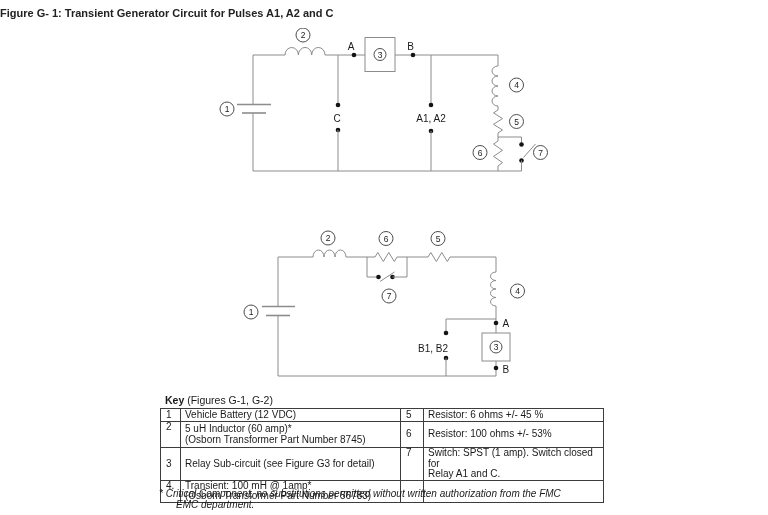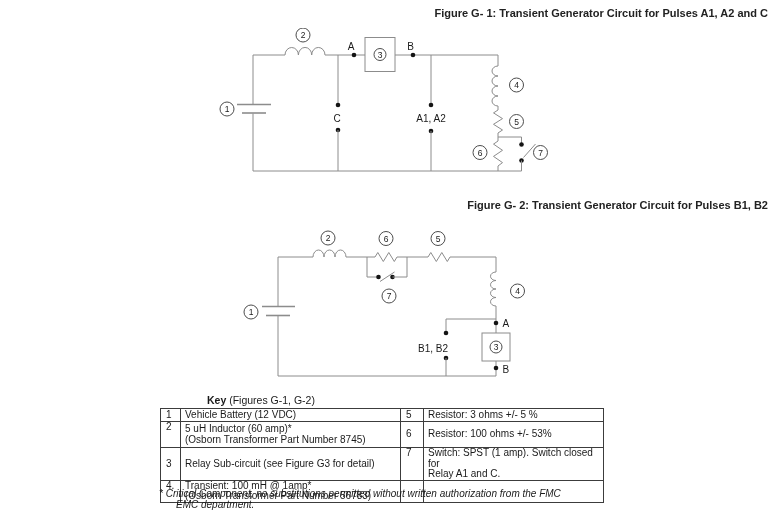--- a/index.html
+++ b/index.html
@@ -1,37 +1,37 @@
 <!DOCTYPE html>
 <html><head>
 <meta charset="utf-8">
 <style>
   html,body{margin:0;padding:0;background:#ffffff;}
   .page{
     position:relative;width:768px;height:515px;background:#ffffff;overflow:hidden;
     font-family:"Liberation Sans", sans-serif;color:#1a1a1a;
   }
   .fig-title{
-    position:absolute;left:0;width:768px;text-align:right;
+    position:absolute;left:0;width:768px;text-align:left;
     font-size:11px;font-weight:bold;color:#222;
   }
   #fig1-title{top:7px;}
   #fig2-title{top:199px;}
   svg{position:absolute;}
   #fig1-svg{left:215px;top:28px;}
   #fig2-svg{left:238px;top:228px;}
   svg text{font-family:"Liberation Sans", sans-serif;fill:#1a1a1a;}
   .wire{stroke:#8c8c8c;stroke-width:1;fill:none;}
   .plate{stroke:#8c8c8c;stroke-width:1.6;fill:none;}
   .compbox{stroke:#8c8c8c;stroke-width:1;fill:#ffffff;}
   .refc{stroke:#4d4d4d;stroke-width:1;fill:#ffffff;}
   .reft{font-size:8.5px;text-anchor:middle;}
   .nodelbl{font-size:10px;}
   .dot{fill:#141414;stroke:none;}
-  .key-heading{position:absolute;left:165px;top:394px;font-size:10.5px;margin-left:42px;}
+  .key-heading{position:absolute;left:165px;top:394px;font-size:10.5px;}
   .key-heading b{font-weight:bold;}
   .key-table{
     position:absolute;left:160px;top:408px;width:443px;
     border-collapse:collapse;table-layout:fixed;font-size:10px;color:#1a1a1a;
   }
   .key-table td{
     border:1px solid #3c3c3c;vertical-align:middle;
     padding:0 2px 0 4px;line-height:10.5px;overflow:hidden;
   }
   .key-table td.num{padding-left:5px;}
@@ -128,21 +128,20 @@
     <g>
       <circle class="refc" cx="480" cy="152.5" r="7"></circle>
       <text class="reft" x="480" y="155.5">6</text>
     </g>
     <g>
       <circle class="refc" cx="540.5" cy="152.5" r="7"></circle>
       <text class="reft" x="540.5" y="155.5">7</text>
     </g>
   </svg>
 
-  <div class="fig-title" id="fig2-title">Figure G- 2:  Transient Generator Circuit for Pulses B1, B2</div>
 
   <svg id="fig2-svg" width="325" height="160" viewBox="238 228 325 160">
 
     <g>
       <path class="wire" d="M313,257 H278 V306"></path>
       <line class="plate" x1="262" y1="306.5" x2="295" y2="306.5"></line>
       <line class="plate" x1="266" y1="315.5" x2="290" y2="315.5"></line>
       <path class="wire" d="M278,316 V376"></path>
     </g>
 
@@ -226,21 +225,21 @@
         <col style="width:180px">
       </colgroup>
     <tbody>
         <tr style="height:13px">
       <td class="num">1</td>
       <td>
             <div>Vehicle Battery (12 VDC)</div>
           </td>
       <td class="num">5</td>
       <td>
-            <div>Resistor: 3 ohms +/- 5 %</div>
+            <div>Resistor: 6 ohms +/- 45 %</div>
           </td>
     </tr>
     <tr style="height:26px">
       <td class="num" style="vertical-align:top">2</td>
       <td>
         <div>5 uH Inductor (60 amp)*</div>
         <div class="italic">(Osborn Transformer Part Number 8745)</div>
       </td>
       <td class="num">6</td>
       <td>

